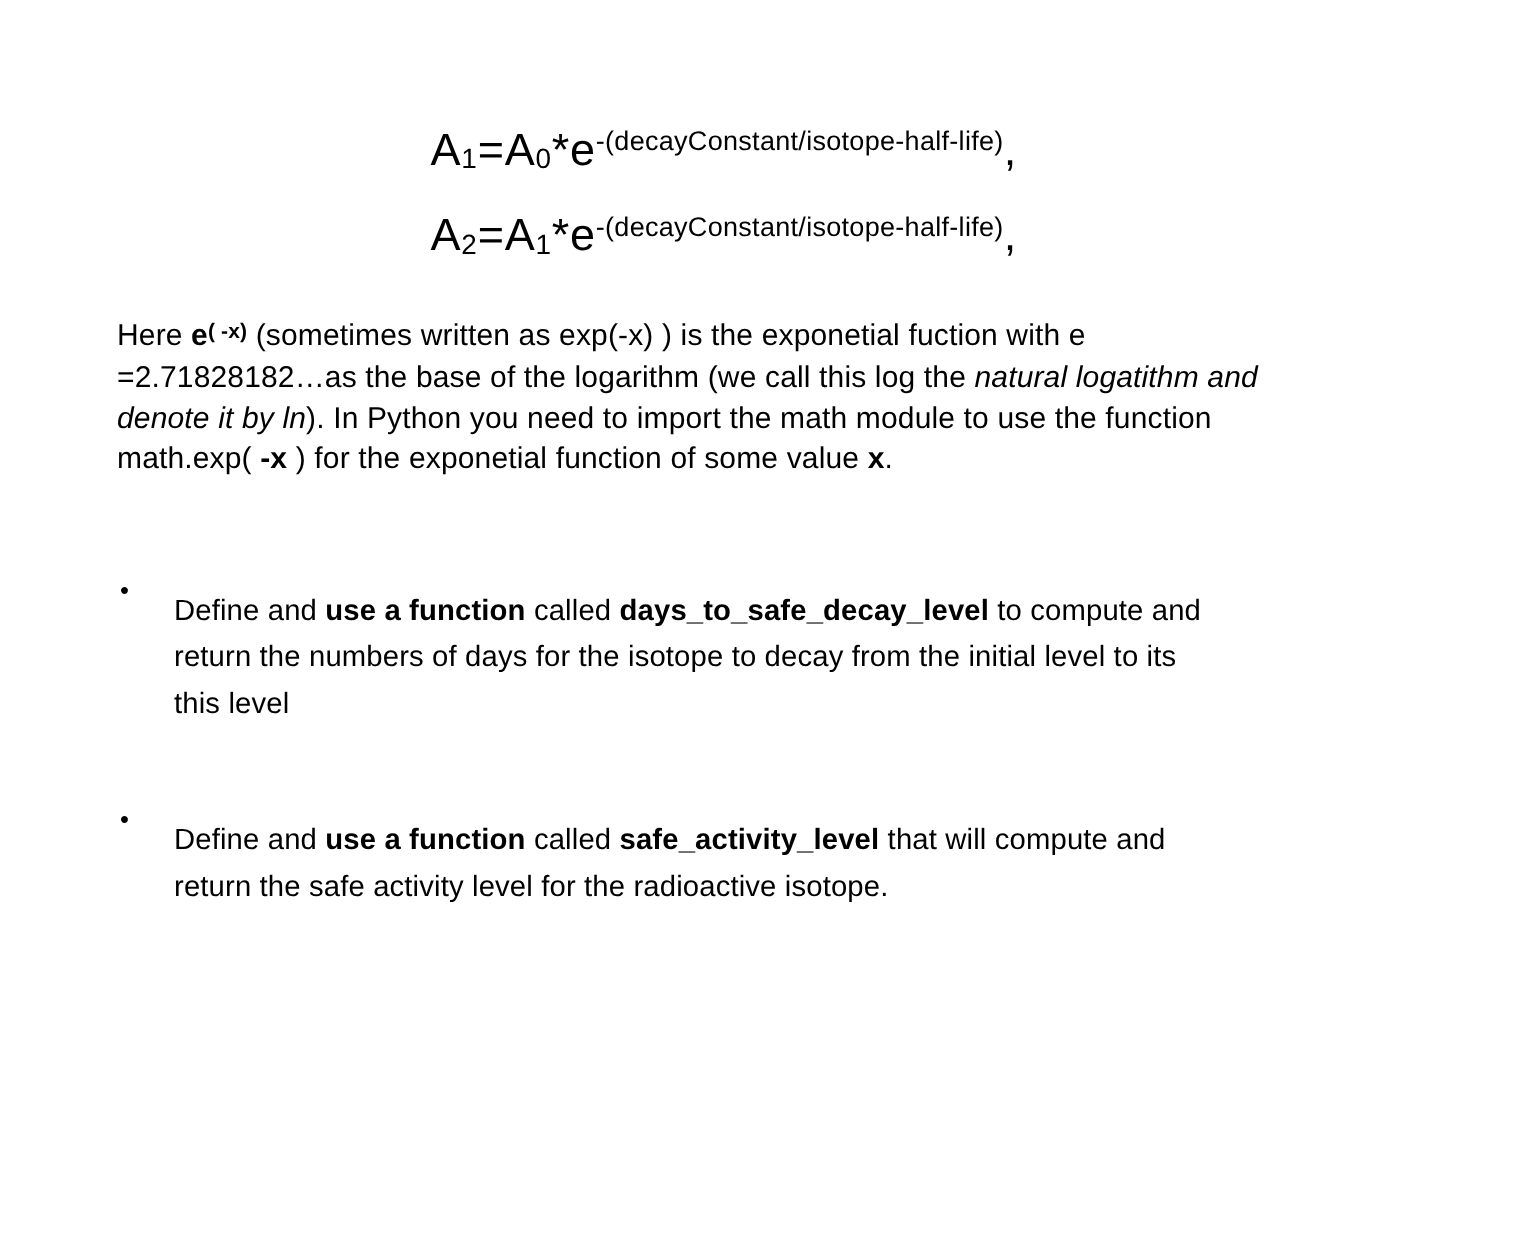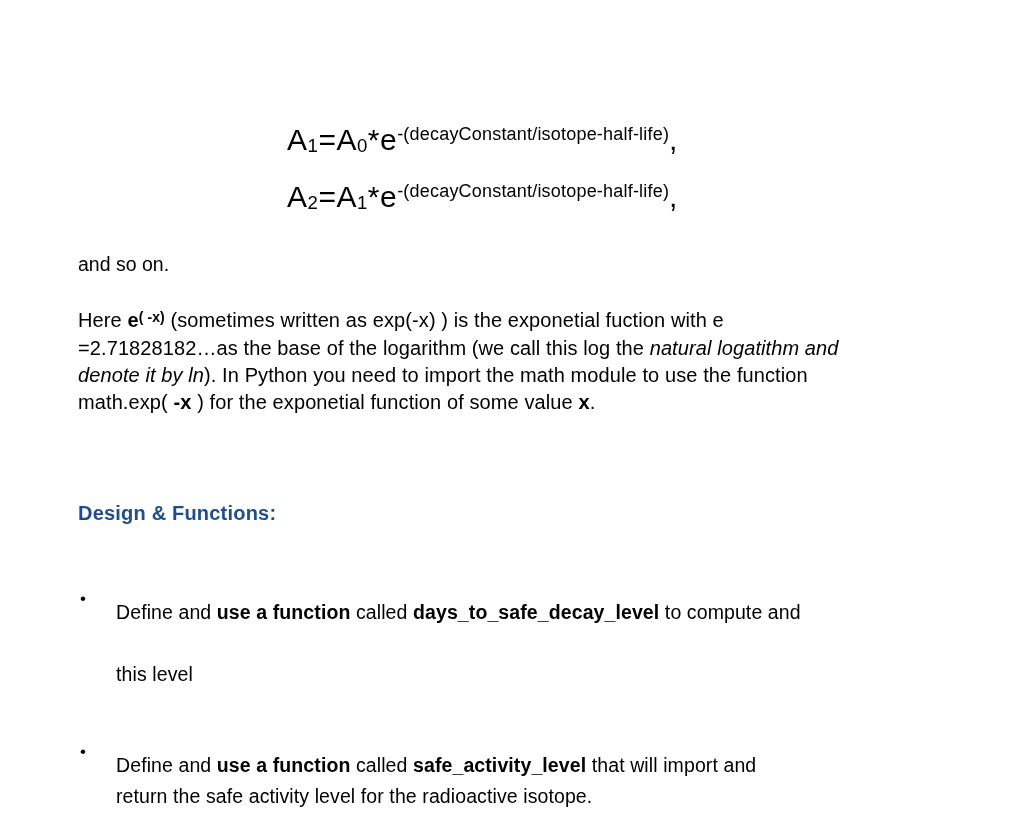--- a/index.html
+++ b/index.html
@@ -11,21 +11,21 @@
     width: 1024px;
     height: 825px;
     overflow: hidden;
     font-family: "Liberation Sans", "DejaVu Sans", sans-serif;
     color: #000000;
   }
   .page {
     box-sizing: border-box;
     width: 951px;
     height: 825px;
-    padding: 116px 64px 0 78px;
+    padding: 76px 64px 0 78px;
   }
   
   .b { font-weight: bold; }
   .i { font-style: italic; }
 
   
   .formula {
     text-align: center;
     font-size: 30px;
     letter-spacing: 0.5px;
@@ -90,29 +90,27 @@
 </head>
 <body style="background: rgb(255, 255, 255); color: rgb(0, 0, 0);">
 
 <div class="page">
 
   <div class="formula formula1"><span>A</span><span class="sub">1</span><span>=A</span><span class="sub">0</span><span>*e</span><span class="sup">-(decayConstant/isotope-half-life)</span><span>,</span></div>
 
 
   <div class="formula formula2"><span>A</span><span class="sub">2</span><span>=A</span><span class="sub">1</span><span>*e</span><span class="sup">-(decayConstant/isotope-half-life)</span><span>,</span></div>
 
-  <div class="bodyline line-andsoon">and so on.</div>
 
   <div class="bodytext"><span>Here </span><span class="b">e</span><span class="b sup">( -x)</span><span> (sometimes written as exp(-x) ) is the exponetial fuction with e</span><br><span>=2.71828182…as the base of the logarithm (we call this log the </span><span class="i">natural logatithm and</span><br><span class="i">denote it by ln</span><span>). In Python you need to import the math module to use the function</span><br><span>math.exp( </span><span class="b">-x</span><span> ) for the exponetial function of some value </span><span class="b">x</span><span>.</span></div>
 
-  <div class="section-heading">Design &amp; Functions:</div>
 
   <div class="bullet-item bullet-1">
     <span class="bullet-marker">•</span>
-    <span class="bullet-body"><span>Define and </span><span class="b">use a function</span><span> called </span><span class="b">days_to_safe_decay_level</span><span> to compute and</span><br><br><span>this level</span></span>
+    <span class="bullet-body"><span>Define and </span><span class="b">use a function</span><span> called </span><span class="b">days_to_safe_decay_level</span><span> to compute and</span><br><span>return the numbers of days for the isotope to decay from the initial level to its</span><br><span>this level</span></span>
   </div>
 
   <div class="bullet-item bullet-2">
     <span class="bullet-marker">•</span>
-    <span class="bullet-body"><span>Define and </span><span class="b">use a function</span><span> called </span><span class="b">safe_activity_level</span><span> that will import and</span><br><span>return the safe activity level for the radioactive isotope.</span></span>
+    <span class="bullet-body"><span>Define and </span><span class="b">use a function</span><span> called </span><span class="b">safe_activity_level</span><span> that will compute and</span><br><span>return the safe activity level for the radioactive isotope.</span></span>
   </div>
 
 </div>
 
 </body></html>

